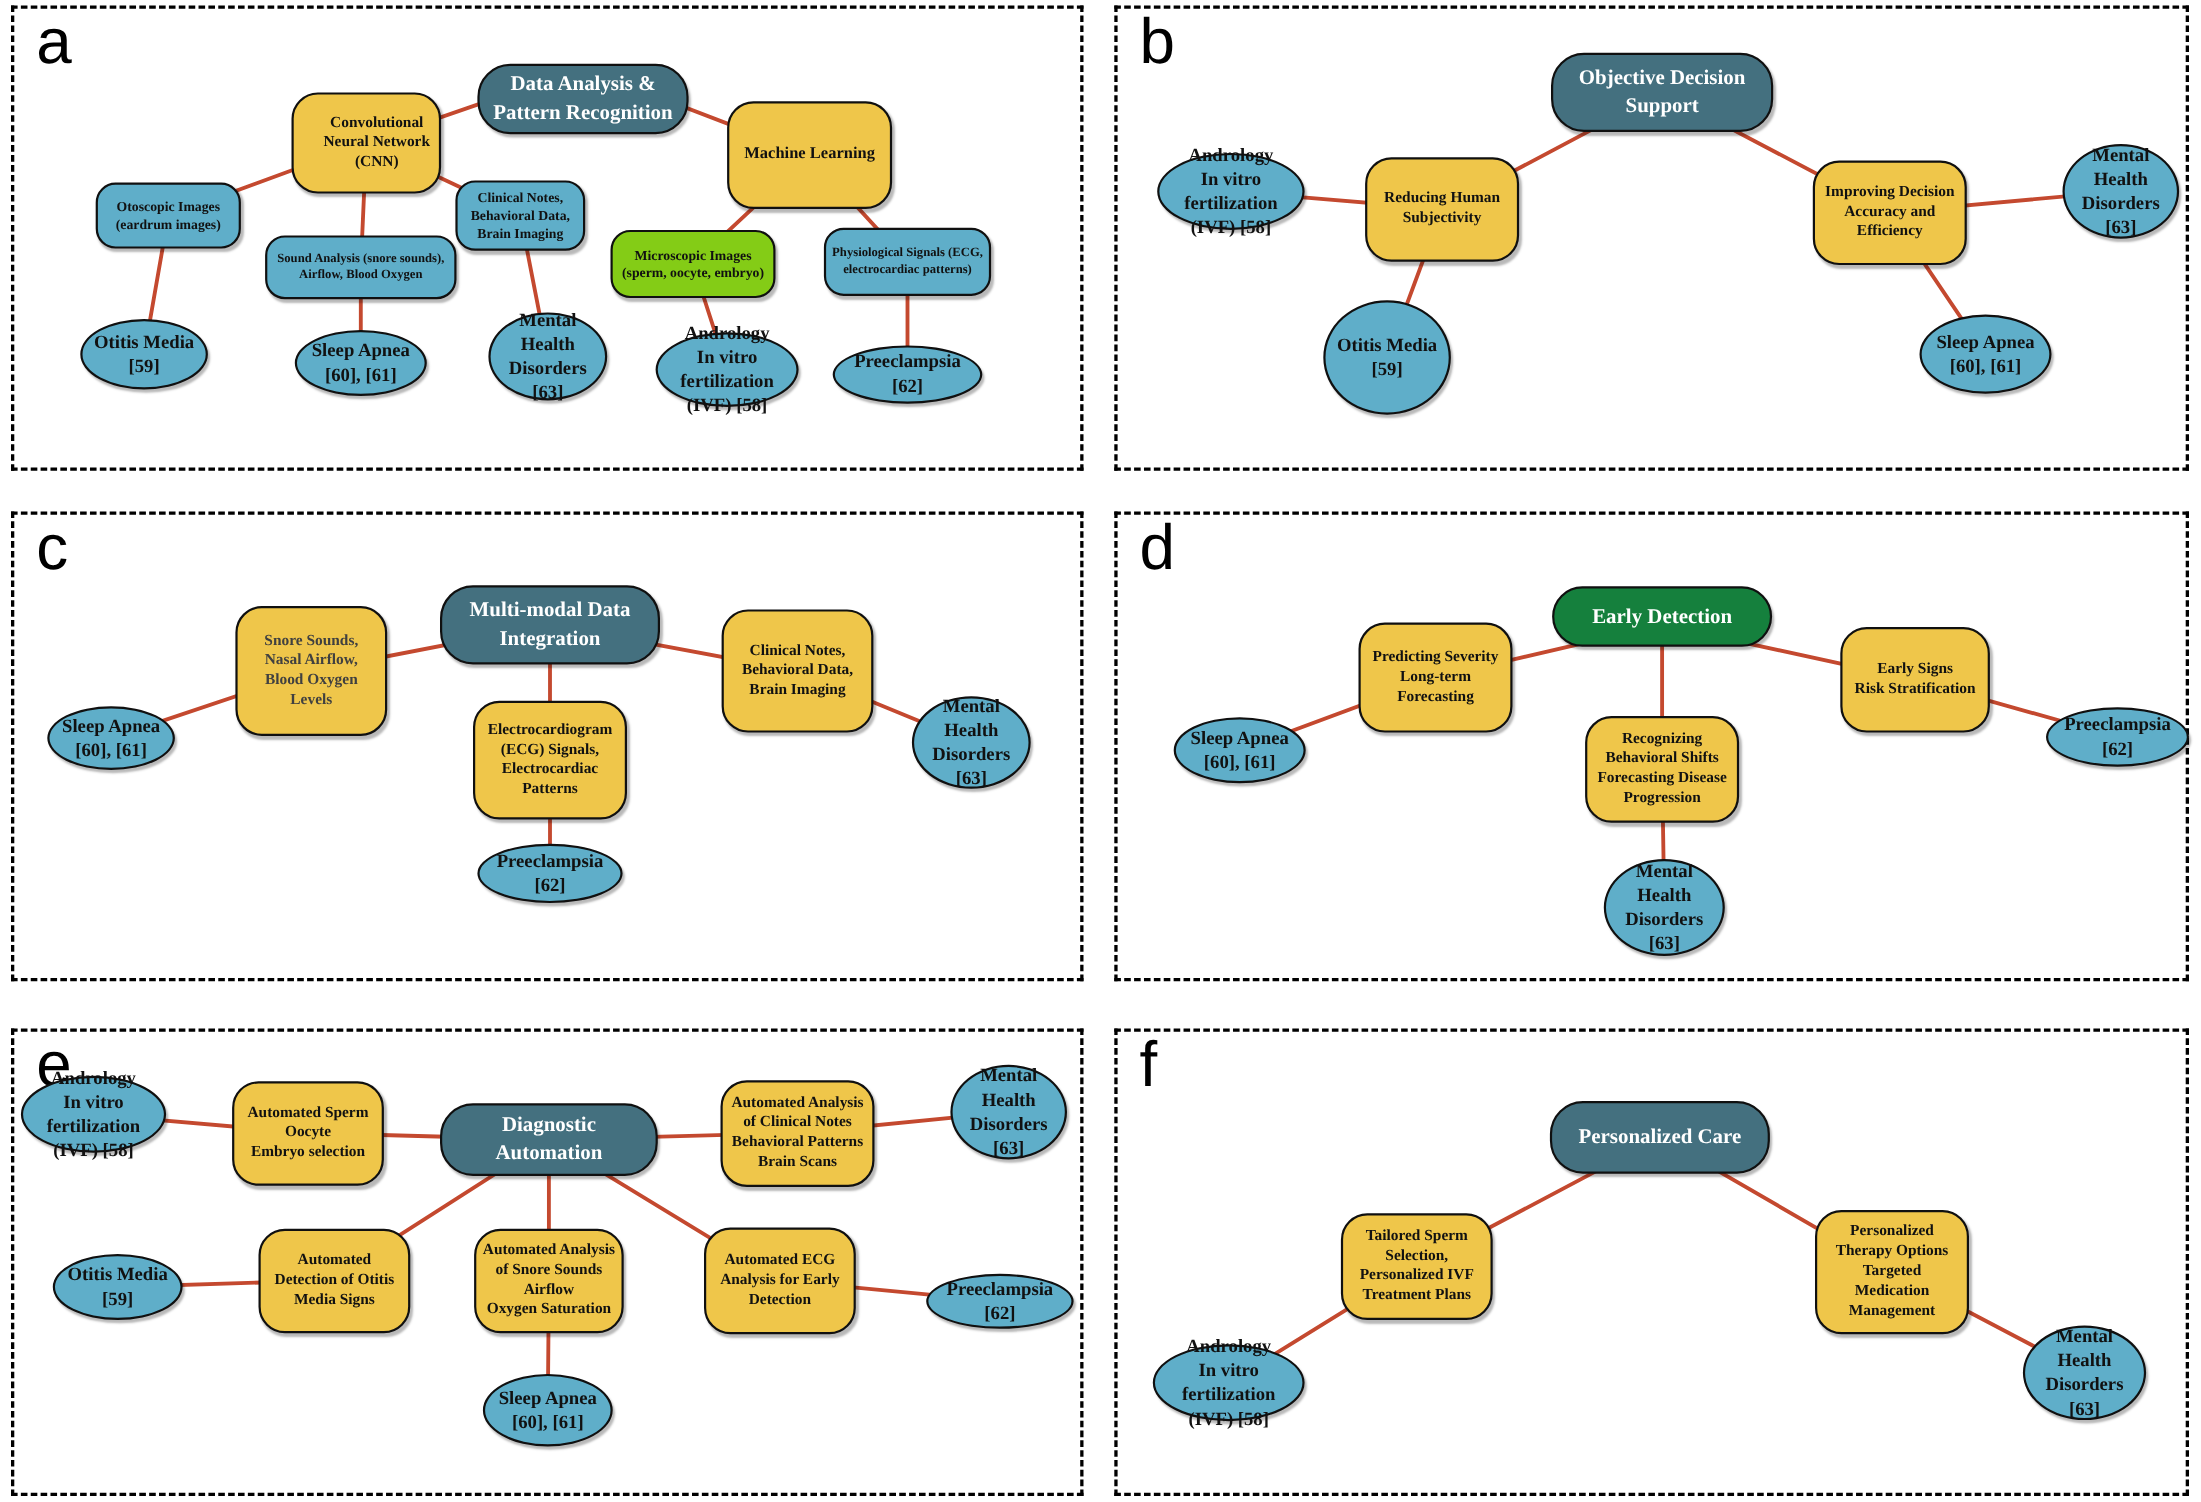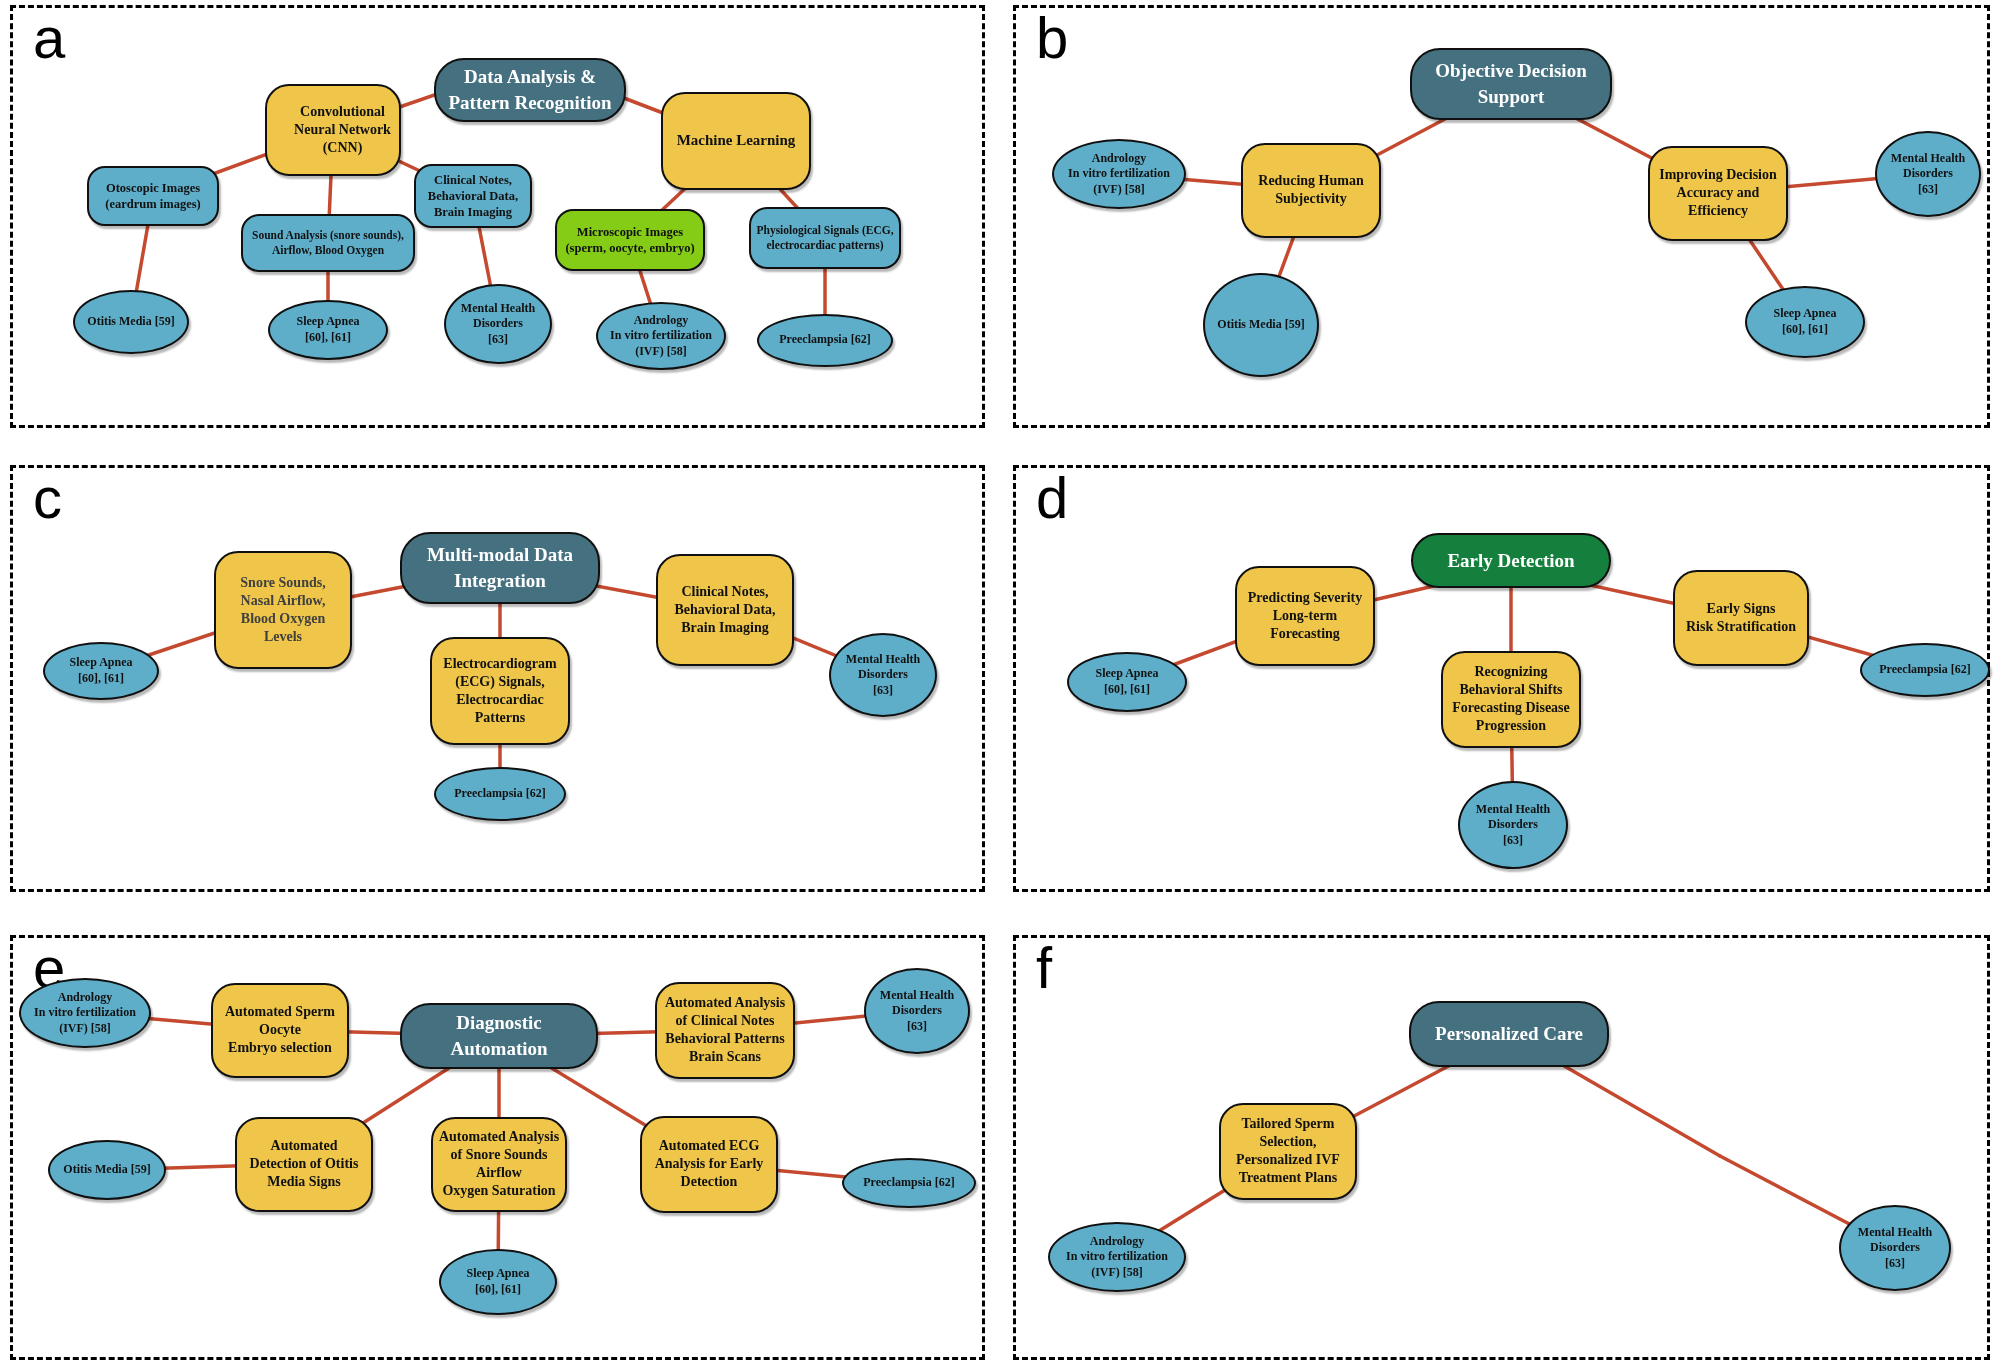--- a/index.html
+++ b/index.html
@@ -8,21 +8,21 @@
   .panel{position:absolute;border:3px dashed #000;background:#fff;box-sizing:border-box;}
   .panel-label{position:absolute;top:-2px;left:20px;font-family:"Liberation Sans","DejaVu Sans",sans-serif;
     font-size:58px;font-weight:500;color:#000;line-height:1.1;}
   .edges{position:absolute;left:0;top:0;}
   .node{position:absolute;display:flex;align-items:center;justify-content:center;text-align:center;
     font-weight:bold;white-space:pre-line;box-sizing:border-box;line-height:1.3;
     border:2.6px solid #101010;box-shadow:2px 3px 2px rgba(0,0,0,0.28);padding:2px;}
   .node.teal{border-radius:30px;font-size:19px;line-height:1.35;}
   .node.yellow{border-radius:24px;font-size:14px;}
   .node.rect{border-radius:18px;font-size:12.5px;}
-  .node.ellipse{border-radius:50%;font-size:12px;}
+  .node.ellipse{border-radius:50%;font-size:17px;}
 </style>
 </head>
 <body>
 
 <div id="figure-root">
     <div class="panel" style="left: 10px; top: 5px; width: 975px; height: 423px; border-color: rgb(0, 0, 0);">
       <svg width="975" height="423" class="edges">
         <line x1="517" y1="54" x2="320" y2="122" stroke="#C4492F" stroke-width="3.5" stroke-linecap="round"></line>
         <line x1="517" y1="54" x2="723" y2="133" stroke="#C4492F" stroke-width="3.5" stroke-linecap="round"></line>
         <line x1="320" y1="122" x2="140" y2="188" stroke="#C4492F" stroke-width="3.5" stroke-linecap="round"></line>
@@ -199,20 +199,25 @@
         <line x1="493" y1="96" x2="704" y2="218" stroke="#C4492F" stroke-width="3.5" stroke-linecap="round"></line>
         <line x1="272" y1="213" x2="101" y2="319" stroke="#C4492F" stroke-width="3.5" stroke-linecap="round"></line>
         <line x1="704" y1="218" x2="879" y2="310" stroke="#C4492F" stroke-width="3.5" stroke-linecap="round"></line>
       </svg>
       <div class="panel-label">f</div>
       <div class="node teal" style="left: 393px; top: 63px; width: 200px; height: 66px; background: rgb(68, 112, 127); color: rgb(255, 255, 255); border-color: rgb(16, 16, 16);">Personalized Care</div>
       <div class="node yellow" style="left: 203px; top: 164.5px; width: 138px; height: 97px; background: rgb(239, 198, 74); color: rgb(17, 17, 17); border-color: rgb(16, 16, 16);">Tailored Sperm
 Selection,
 Personalized IVF
 Treatment Plans</div>
+      <div class="node yellow" style="left: 634px; top: 161.5px; width: 140px; height: 113px; background: rgb(239, 198, 74); color: rgb(17, 17, 17); border-color: rgb(16, 16, 16);">Personalized
+Therapy Options
+Targeted
+Medication
+Management</div>
       <div class="node ellipse" style="left: 32px; top: 284px; width: 138px; height: 70px; background: rgb(95, 174, 201); color: rgb(17, 17, 17); border-color: rgb(16, 16, 16);">Andrology
 In vitro fertilization
 (IVF) [58]</div>
       <div class="node ellipse" style="left: 823px; top: 267px; width: 112px; height: 86px; background: rgb(95, 174, 201); color: rgb(17, 17, 17); border-color: rgb(16, 16, 16);">Mental Health
 Disorders
 [63]</div>
     </div>
   </div>
 
 </body></html>

